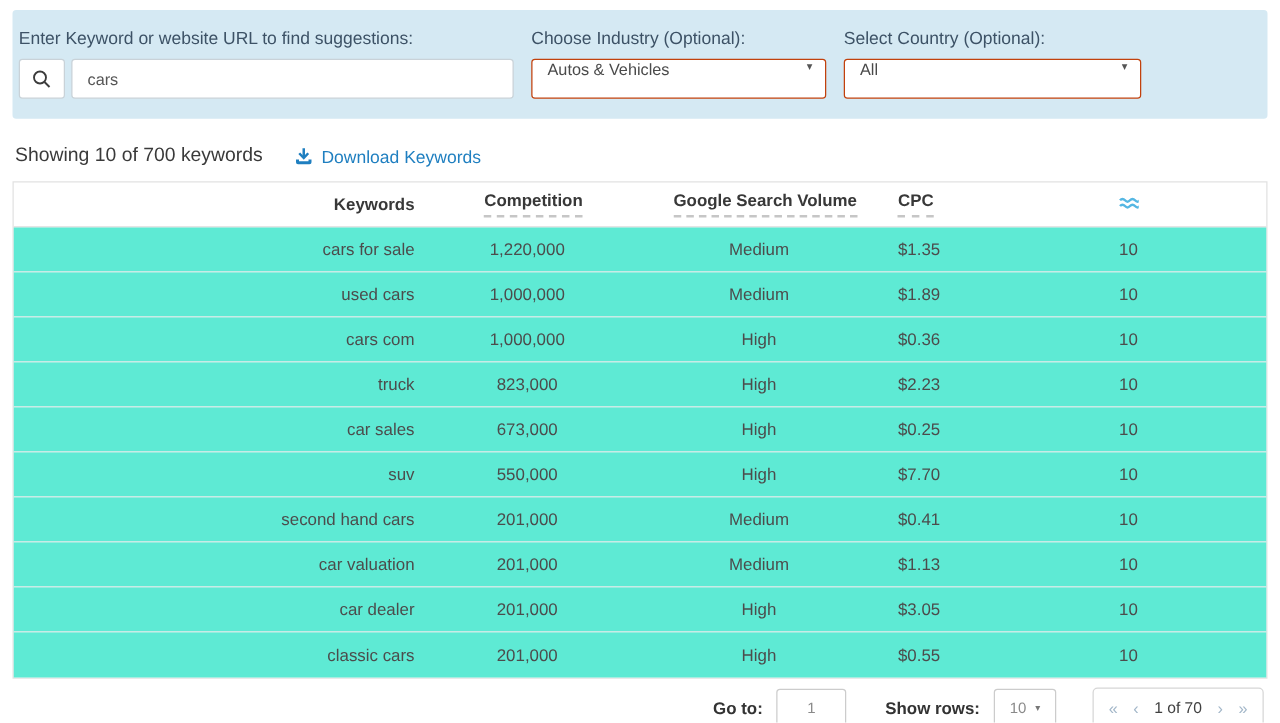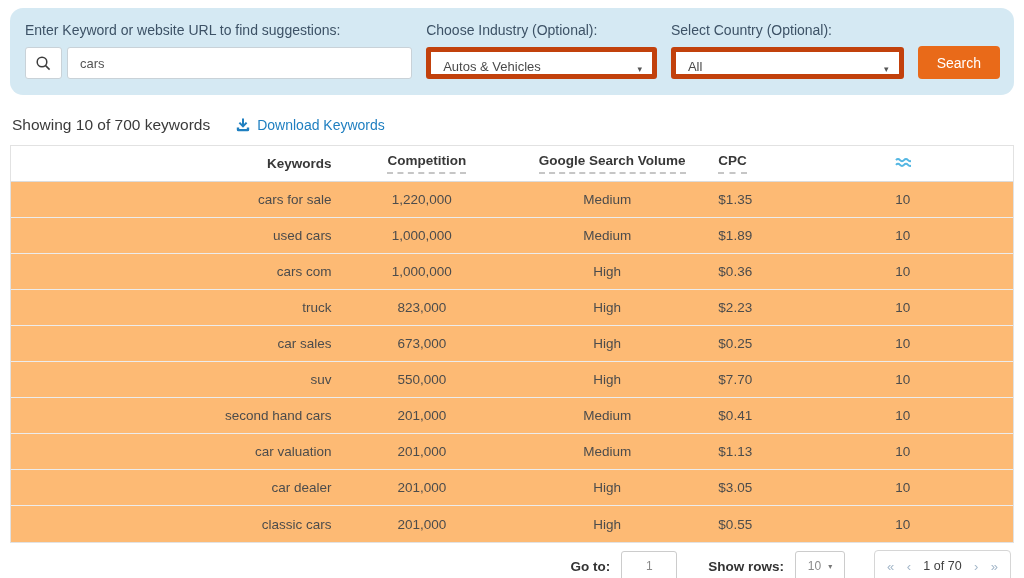--- a/index.html
+++ b/index.html
@@ -6,44 +6,44 @@
   html,body { background:#fff; }
   body {
     width:1024px; height:578px; overflow:hidden;
     font-family:"Liberation Sans", sans-serif;
     color:#4a4a4a;
   }
   .page { padding:8px 10px 0; }
 
   
   .search-panel {
-    background:#d5e9f3; border-radius:13px;
-    padding:14px 14px 16px 15px;
+    background:#d5e9f3; border-radius:3px;
+    padding:14px 14px 16px 5px;
     display:flex; align-items:flex-end; gap:14px;
   }
   .field { display:flex; flex-direction:column; }
   .field-keyword { width:396px; }
   .field-industry { width:236px; }
   .field-country { width:238px; }
   .field-label { font-size:14px; color:#3d5266; margin-bottom:9px; }
   .input-row { display:flex; gap:5px; }
   .icon-box {
     width:37px; height:32px; background:#fff; flex:none;
     border:1px solid #c9d2d8; border-radius:3px;
     display:flex; align-items:center; justify-content:center;
   }
   .text-input {
     flex:1; height:32px; background:#fff;
     border:1px solid #c9d2d8; border-radius:3px;
     padding:0 12px; font-size:13px; color:#555;
     font-family:"Liberation Sans", sans-serif; outline:none;
   }
   .select-box {
-    height:32px; background:#fff; border:5px solid #c2410c; border-radius:3px;
-    display:flex; align-items:flex-end; padding:0 10px 0 12px;
+    height:32px; background:#fff; border:1px solid #c2410c; border-radius:3px;
+    display:flex; align-items:flex-start; padding:0 10px 0 12px;
     font-size:13px; color:#4a4a4a; cursor:pointer;
   }
   .select-box .arrow { margin-left:auto; font-size:9px; color:#555; }
   .search-btn {
     height:33px; padding:0 19px; flex:none;
     background:#e96a19; color:#fff; border:none; border-radius:4px;
     font-size:14px; font-family:"Liberation Sans", sans-serif; cursor:pointer;
   }
 
   
@@ -51,21 +51,21 @@
   .showing { font-size:15.5px; color:#3a3a3a; }
   .download-link {
     display:flex; align-items:center; gap:7px;
     color:#1f7fc0; font-size:14px; text-decoration:none; cursor:pointer;
   }
 
   
   .kw-table { margin-top:11px; border:1px solid #e2e2e2; }
   .thead, .tr { display:flex; align-items:center; height:36px; }
   .thead { border-bottom:1px solid #dcdcdc; }
-  .tr { border-bottom:1px solid #ececec; background:#fdba74; }
+  .tr { border-bottom:1px solid #ececec; background:#5eead4; }
   .tr:last-child { border-bottom:none; }
   .th { font-size:13.5px; font-weight:700; color:#383838; }
   .td { font-size:13.5px; color:#4c4c4c; }
   .col-keywords { width:32%; padding-left:15px; text-align:right; }
   .col-volume { width:18%; text-align:center; }
   .col-competition { width:19%; text-align:center; }
   .col-cpc { width:9%; text-align:left; padding-left:16px; }
   .col-score { width:22%; text-align:center; }
   .th-underline { display:inline-block; border-bottom:2px dashed #c6c6c6; padding-bottom:4px; }
   .score-head { display:inline-flex; align-items:center; gap:6px; }
@@ -126,21 +126,20 @@
     </div>
 
     <div class="field field-country">
       <label class="field-label">Select Country (Optional):</label>
       <div class="select-box">
         <span>All</span>
         <span class="arrow">▾</span>
       </div>
     </div>
 
-    <button class="search-btn">Search</button>
   </div>
 
   <div class="results-bar">
     <span class="showing">Showing 10 of 700 keywords</span>
     <a class="download-link">
       <span class="wave-icon">
         <svg width="14" height="14" viewBox="0 0 14 14">
           <path d="M7 0.5 v7" stroke="#1f7fc0" stroke-width="2" fill="none"></path>
           <path d="M3.4 4.6 L7 8.4 L10.6 4.6" stroke="#1f7fc0" stroke-width="2" fill="none"></path>
           <path d="M0.8 9.5 v2.2 a1.6 1.6 0 0 0 1.6 1.6 h9.2 a1.6 1.6 0 0 0 1.6 -1.6 v-2.2 h-2.4 v1.4 h-7.6 v-1.4 z" fill="#1f7fc0"></path>

